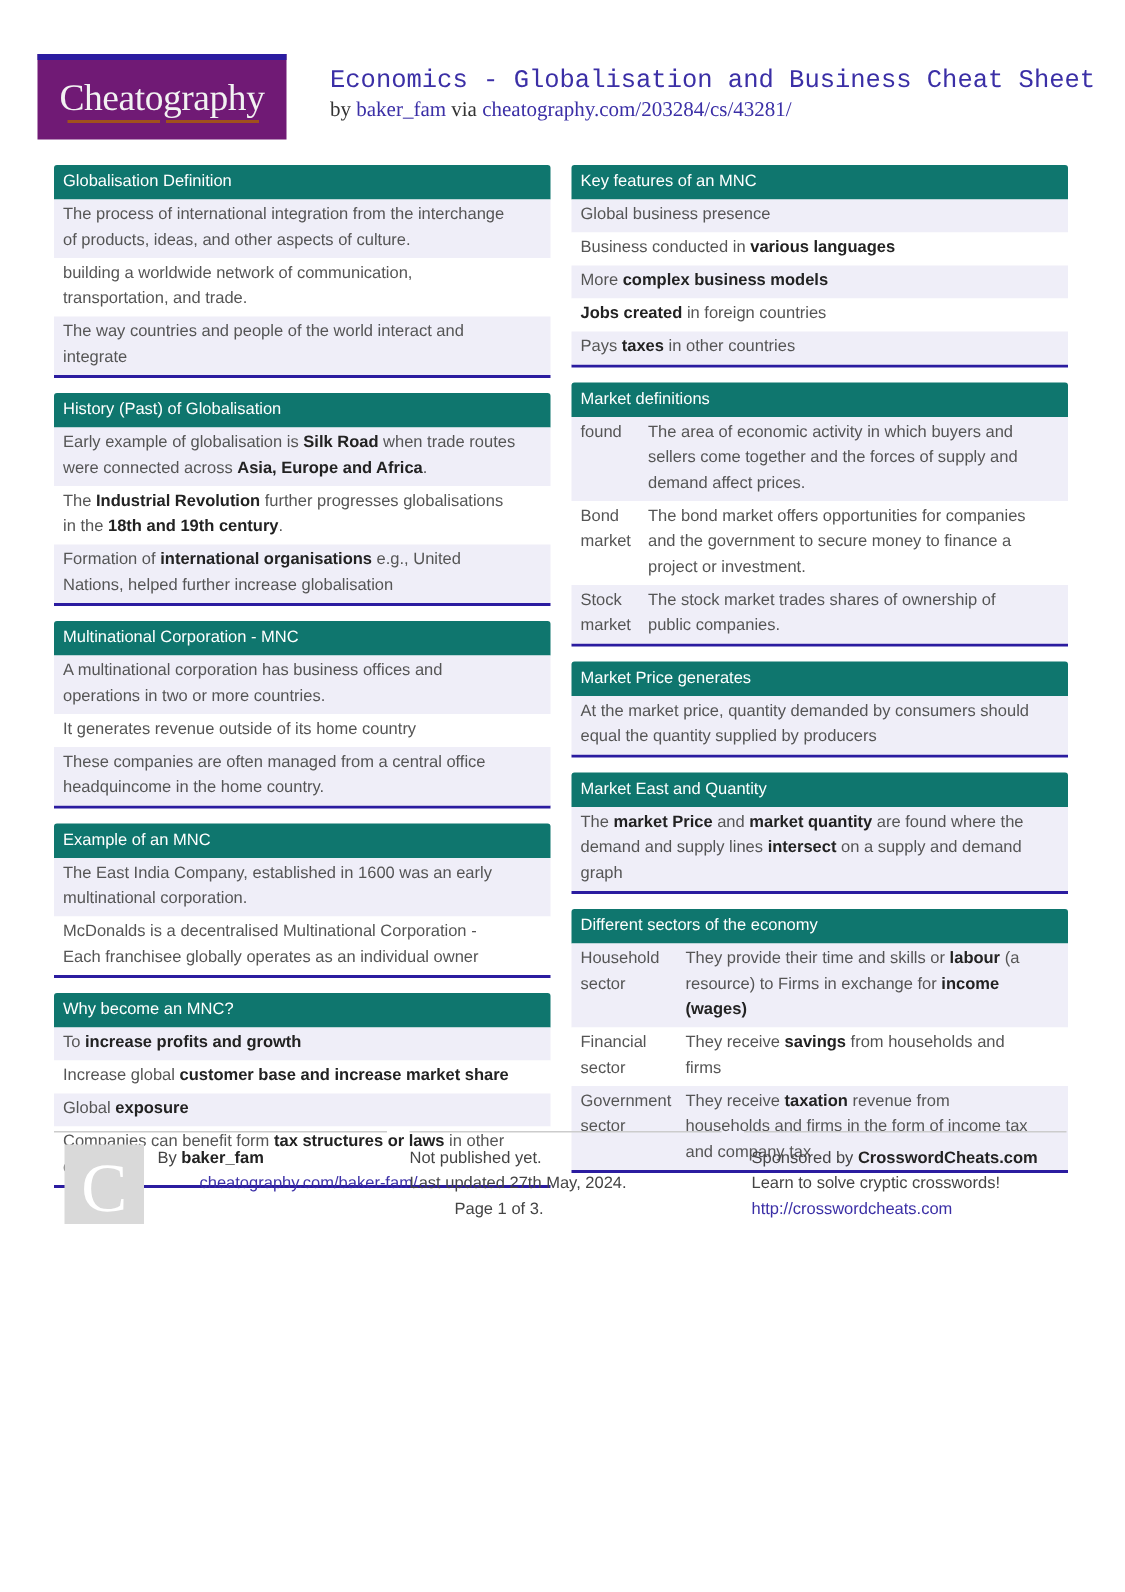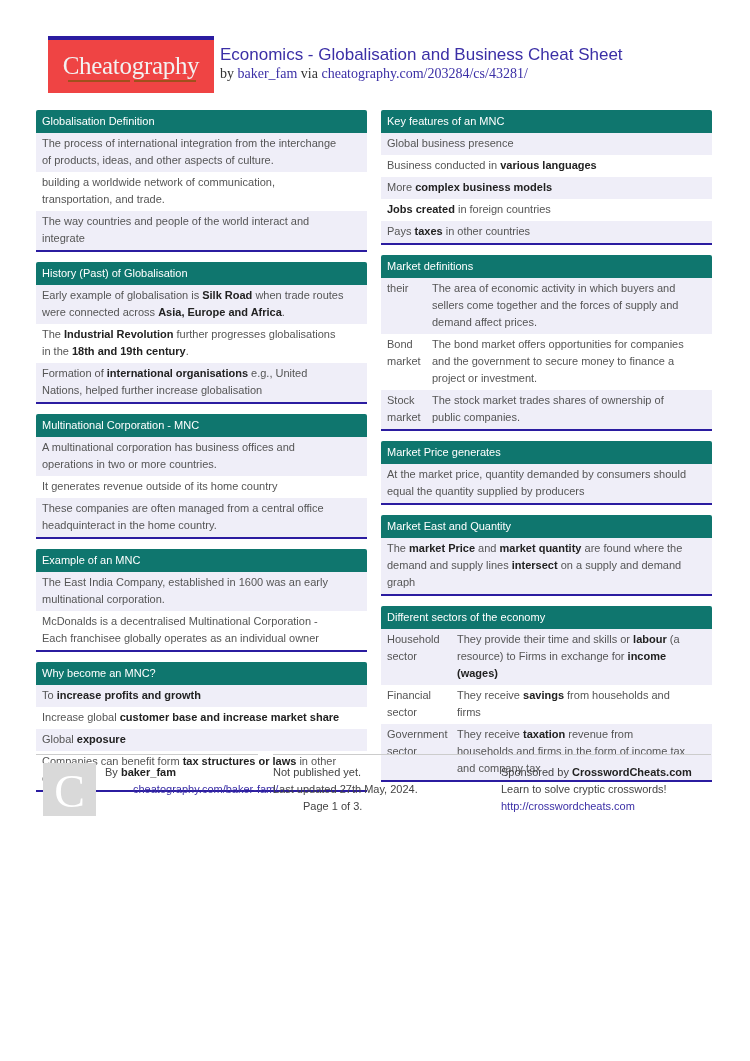--- a/index.html
+++ b/index.html
@@ -1,27 +1,27 @@
 <!DOCTYPE html>
 <html><head>
 <meta charset="utf-8">
 <style>
   html, body { margin: 0; padding: 0; background: #ffffff; }
   body { width: 750px; height: 1061px; position: relative; overflow: hidden;
          font-family: "Liberation Sans", sans-serif; color: #555555; }
 
-  .logo { position: absolute; left: 48px; top: 36px; width: 166px; height: 57px;
-          background: #ef4444; border-top: 4px solid #2b1ca0; box-sizing: border-box; }
+  .logo { position: absolute; left: 25px; top: 36px; width: 166px; height: 57px;
+          background: #701a75; border-top: 4px solid #2b1ca0; box-sizing: border-box; }
   .logo-text { position: absolute; left: 0; right: 0; top: 12px; text-align: center;
                font-family: "Liberation Serif", serif; font-size: 25px; color: #f2f2f2;
                letter-spacing: -0.3px; }
   .logo-underline { position: absolute; left: 20px; right: 18px; top: 40px; height: 2px;
                     background: repeating-linear-gradient(90deg, #a0501c 0 62px, transparent 62px 66px); }
 
-  .header-title { position: absolute; left: 220px; top: 45px; font-family: Liberation Sans, sans-serif;
+  .header-title { position: absolute; left: 220px; top: 45px; font-family: Liberation Mono, monospace;
                   font-size: 17px; color: #3b2fa6; white-space: nowrap; }
   .header-sub { position: absolute; left: 220px; top: 66px; font-family: "Liberation Serif", serif;
                 font-size: 14px; color: #333333; white-space: nowrap; }
   .header-sub a { color: #3b2fa6; text-decoration: none; }
 
   .col { position: absolute; top: 110px; width: 331px; }
   .col.left { left: 36px; }
   .col.right { left: 381px; }
 
   .section { margin-bottom: 10px; border-bottom: 2px solid #2b1ca0; }
@@ -79,21 +79,21 @@
         <div class="row"><span>Early example of globalisation is </span><b>Silk Road</b><span> when trade routes were connected across </span><b>Asia, Europe and Africa</b><span>.</span></div>
         <div class="row"><span>The </span><b>Industrial Revolution</b><span> further progresses globalisations in the </span><b>18th and 19th century</b><span>.</span></div>
         <div class="row"><span>Formation of </span><b>international organisations</b><span> e.g., United Nations, helped further increase globalisation</span></div>
       </div>
     </div>
     <div class="section">
       <div class="section-head">Multinational Corporation - MNC</div>
       <div>
         <div class="row"><span>A multinational corporation has business offices and operations in two or more countries.</span></div>
         <div class="row"><span>It generates revenue outside of its home country</span></div>
-        <div class="row"><span>These companies are often managed from a central office headqu­interact in the home country.</span></div>
+        <div class="row"><span>These companies are often managed from a central office headqu­income in the home country.</span></div>
       </div>
     </div>
     <div class="section">
       <div class="section-head">Example of an MNC</div>
       <div>
         <div class="row"><span>The East India Company, established in 1600 was an early multin­ational corporation.</span></div>
         <div class="row"><span>McDonalds is a decentralised Multinational Corporation - Each franchisee globally operates as an individual owner</span></div>
       </div>
     </div>
     <div class="section">
@@ -114,21 +114,21 @@
         <div class="row"><span>Business conducted in </span><b>various languages</b></div>
         <div class="row"><span>More </span><b>complex business models</b></div>
         <div class="row"><b>Jobs created</b><span> in foreign countries</span></div>
         <div class="row"><span>Pays </span><b>taxes</b><span> in other countries</span></div>
       </div>
     </div>
     <div class="section">
       <div class="section-head">Market definitions</div>
       <div>
         <div class="row trow">
-          <div class="tkey" style="width: 45px;">their</div>
+          <div class="tkey" style="width: 45px;">found</div>
           <div class="tval"><span>The area of economic activity in which buyers and sellers come together and the forces of supply and demand affect prices.</span></div>
         </div>
         <div class="row trow">
           <div class="tkey" style="width: 45px;">Bond market</div>
           <div class="tval"><span>The bond market offers opportunities for companies and the government to secure money to finance a project or investment.</span></div>
         </div>
         <div class="row trow">
           <div class="tkey" style="width: 45px;">Stock market</div>
           <div class="tval"><span>The stock market trades shares of ownership of public companies.</span></div>
         </div>

